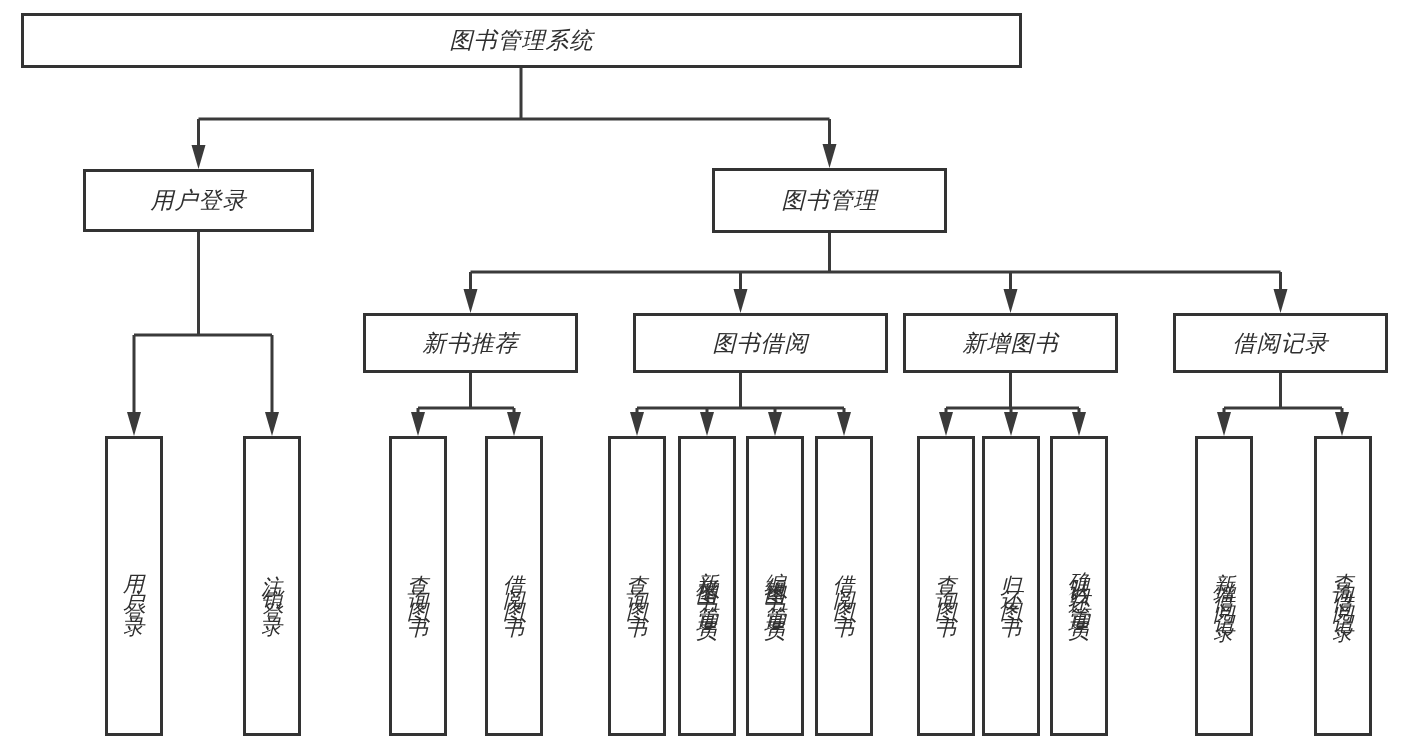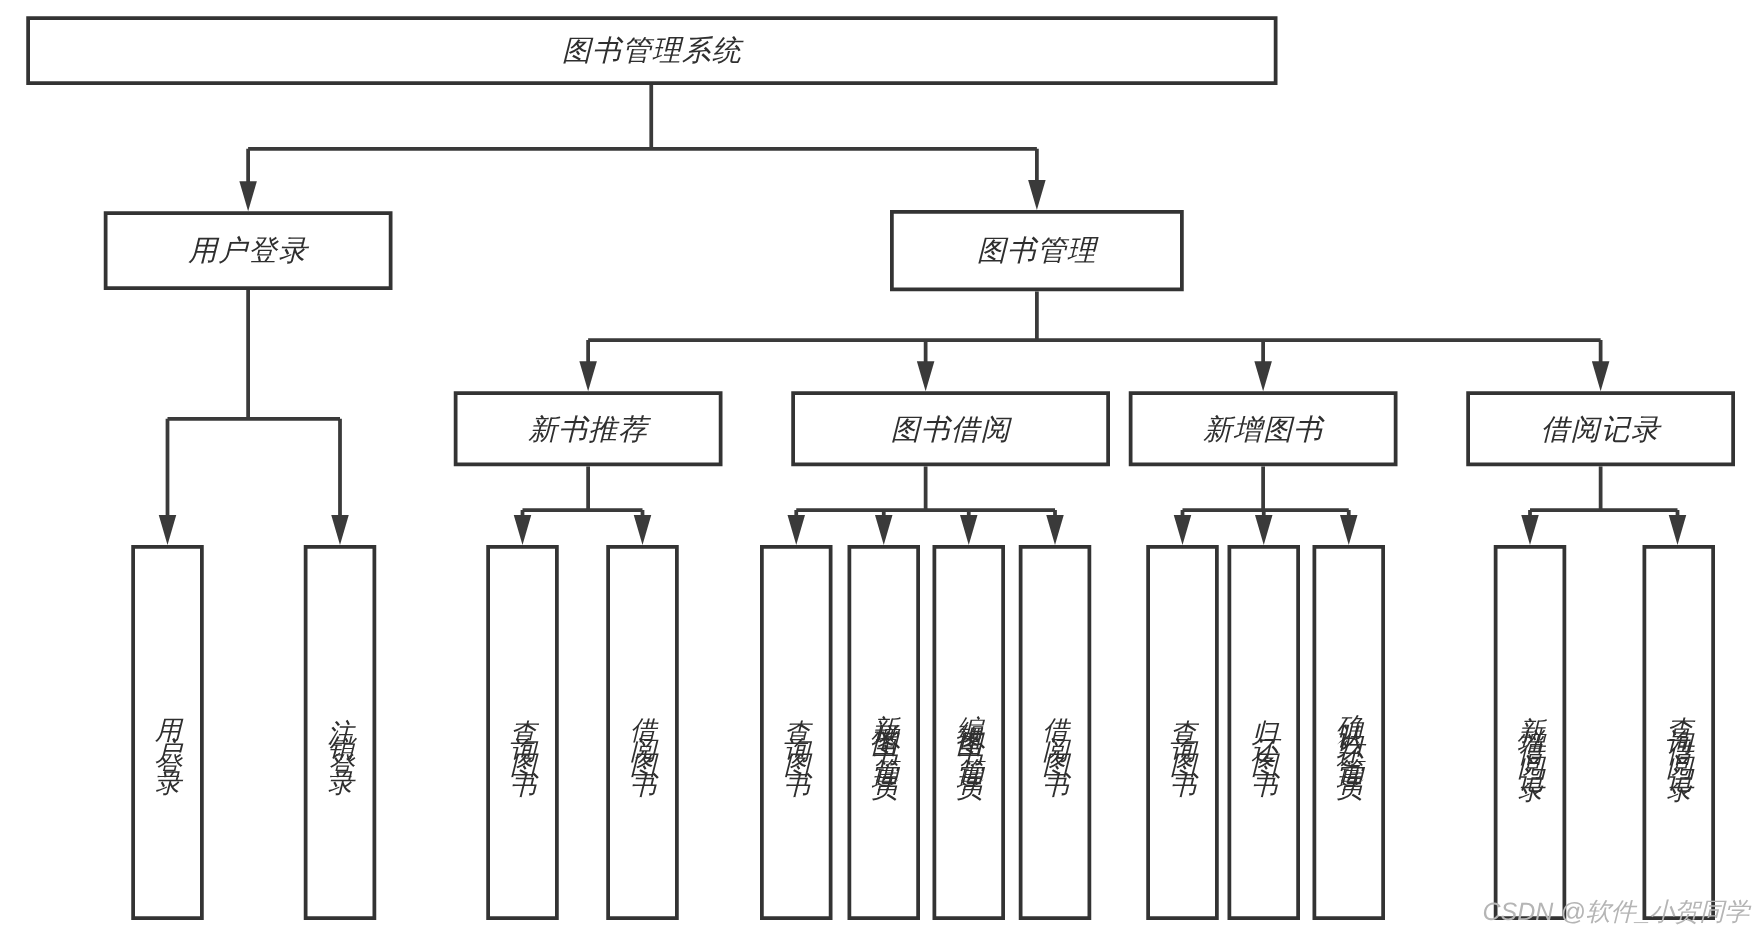--- a/index.html
+++ b/index.html
@@ -146,15 +146,14 @@
     <span class="vlabel">确认归还（管理员）</span>
   </div>
 
   <div class="box leaf sp-mid" style="left:1195px;top:436px;width:58px;height:300px;">
     <span class="vlabel">新增借阅记录</span>
   </div>
   <div class="box leaf sp-mid" style="left:1314px;top:436px;width:58px;height:300px;">
     <span class="vlabel">查询借阅记录</span>
   </div>
 
-  <div id="watermark">CSDN @软件_小贺同学</div>
 
 </div>
 
 </body></html>

